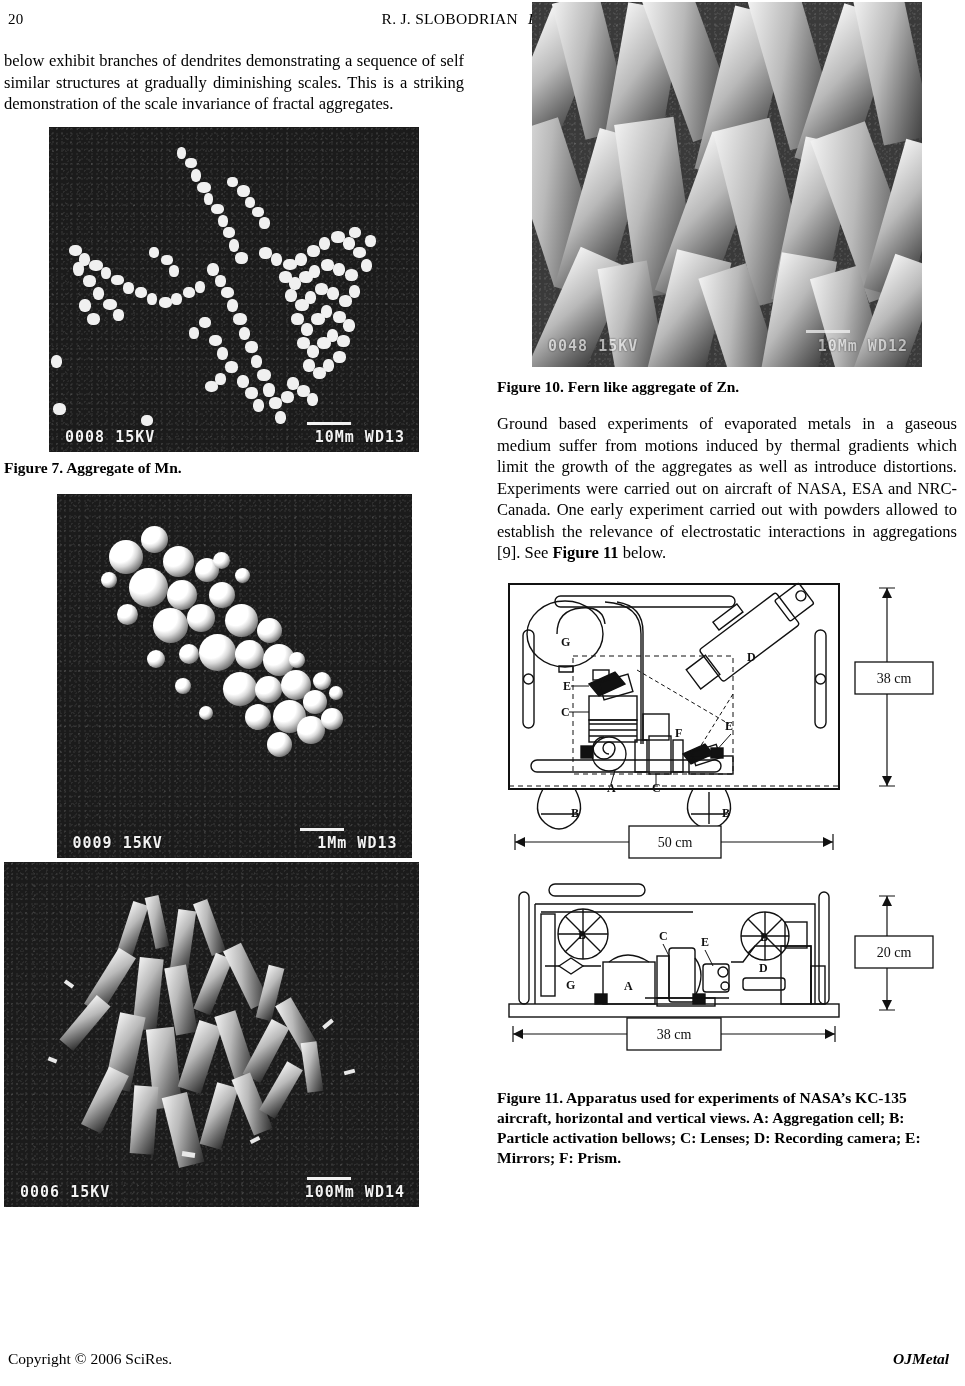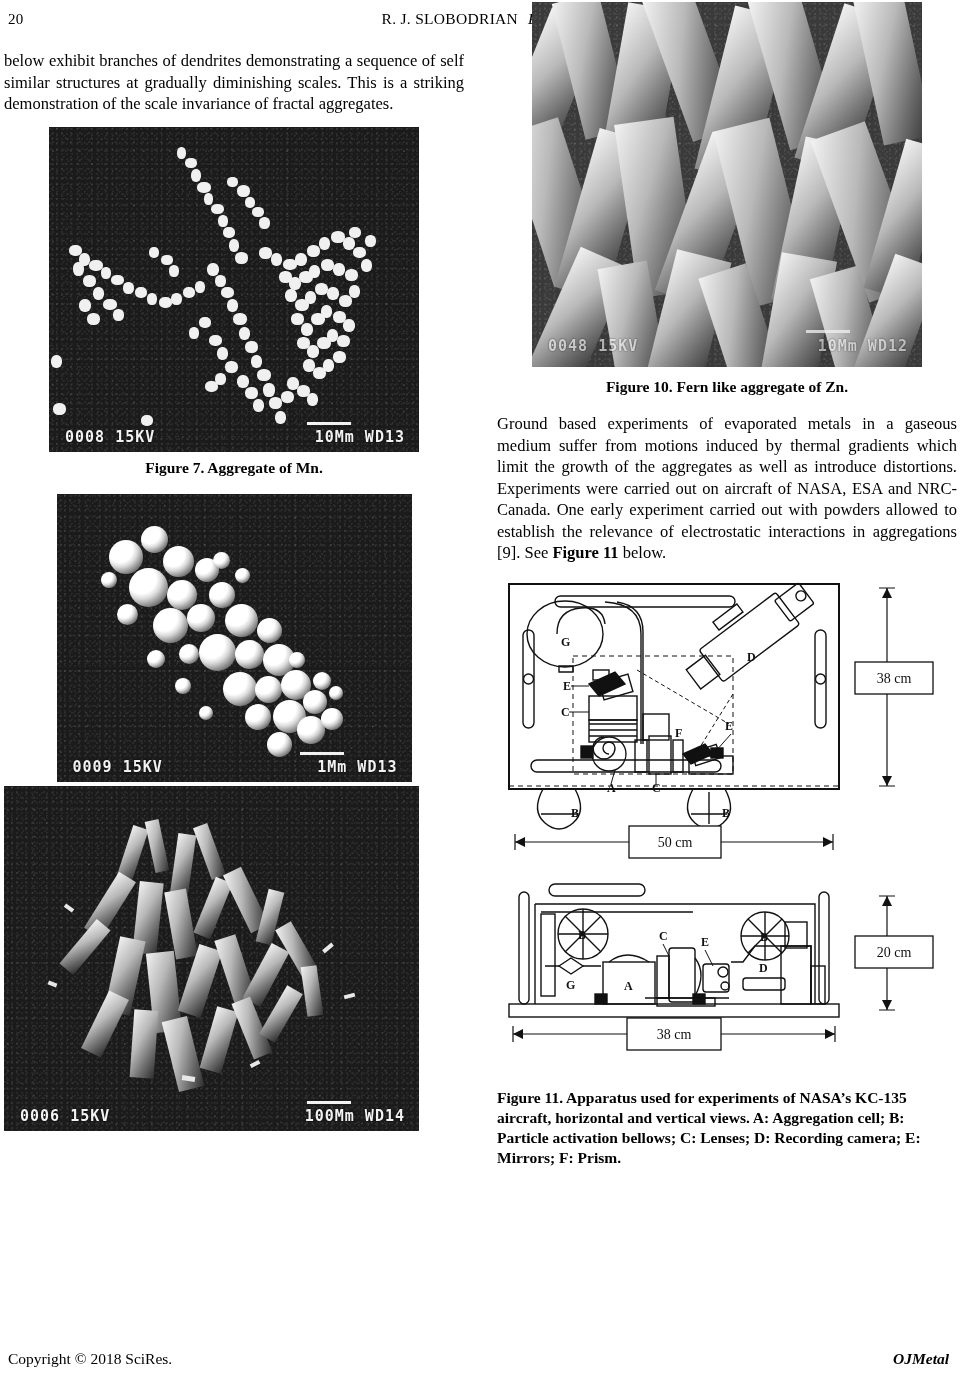--- a/index.html
+++ b/index.html
@@ -77,21 +77,20 @@
   h2.section-head .num {
     margin-left: -18px;
     padding-right: 5px;
   }
 
   .caption {
     font-size: 15.5px;
     line-height: 20px;
     font-weight: bold;
     margin: 6px 0 16px 0;
-    text-align: center;
   }
   .caption.left-align {
     text-align: left;
   }
 
   
   .micrograph {
     position: relative;
     background: #1b1b1b;
     overflow: hidden;
@@ -313,21 +312,21 @@
     <div class="agg-dot" style="left:300px;top:100px;width:12px;height:11px;"></div>
     <div class="agg-dot" style="left:316px;top:108px;width:11px;height:12px;"></div>
 
     <div class="sem-bar"></div>
     <div class="sem-scalebar"></div>
     <div class="sem-text sem-left">0008  15KV</div>
     <div class="sem-text sem-right">10Μm WD13</div>
   </div>
   <div class="caption">Figure 7. Aggregate of Mn.</div>
 
-  <div class="micrograph" style="width:355px;height:288px;margin-top:4px;">
+  <div class="micrograph" style="width:355px;height:364px;margin-top:4px;">
     <div class="micro-noise"></div>
     <div class="glob" style="left:52px;top:46px;width:34px;height:34px;"></div>
     <div class="glob" style="left:84px;top:32px;width:27px;height:27px;"></div>
     <div class="glob" style="left:106px;top:52px;width:31px;height:31px;"></div>
     <div class="glob" style="left:72px;top:74px;width:39px;height:39px;"></div>
     <div class="glob" style="left:110px;top:86px;width:30px;height:30px;"></div>
     <div class="glob" style="left:138px;top:64px;width:24px;height:24px;"></div>
     <div class="glob" style="left:96px;top:114px;width:35px;height:35px;"></div>
     <div class="glob" style="left:130px;top:110px;width:28px;height:28px;"></div>
     <div class="glob" style="left:152px;top:88px;width:26px;height:26px;"></div>
@@ -624,15 +623,15 @@
         <text x="397" y="383" text-anchor="middle" font-family="Liberation Serif, serif" font-size="14" fill="#111">20 cm</text>
       </g>
     </svg>
   </div>
 
   <div class="caption left-align" style="margin-top:24px;">Figure 11. Apparatus used for experiments of NASA’s KC-135 aircraft, horizontal and vertical views. A: Aggregation cell; B: Particle activation bellows; C: Lenses; D: Recording camera; E: Mirrors; F: Prism.</div>
 
 </div>
 
 <div class="footer">
-  <div class="copy">Copyright © 2018 SciRes.</div>
+  <div class="copy">Copyright © 2006 SciRes.</div>
   <div class="journal">OJMetal</div>
 </div>
 
 </body></html>

